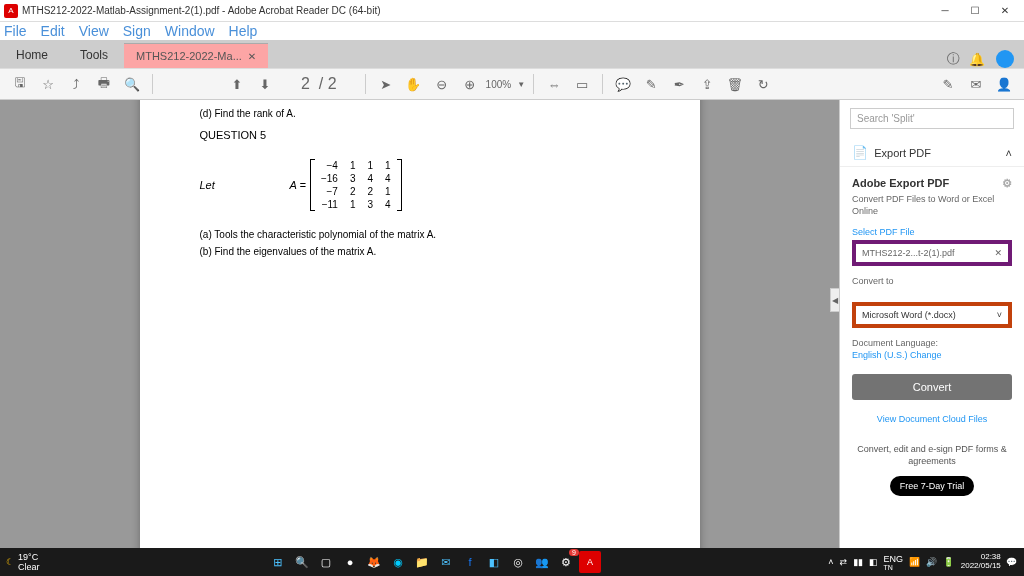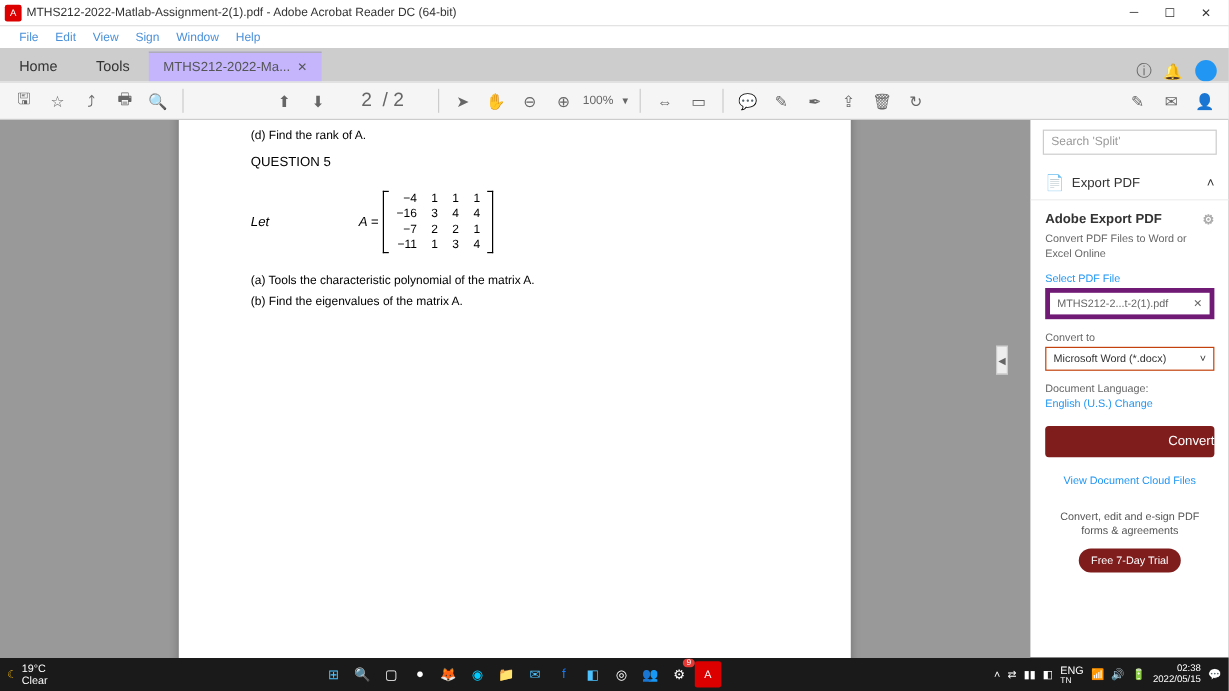--- a/index.html
+++ b/index.html
@@ -2,25 +2,25 @@
 <html><head>
 <meta charset="utf-8">
 <style>
 *{margin:0;padding:0;box-sizing:border-box;font-family:"Segoe UI",Arial,sans-serif}
 body{width:1024px;height:576px;overflow:hidden;background:#f0f0f0;display:flex;flex-direction:column;font-size:11px}
 .titlebar{height:22px;background:#fff;display:flex;align-items:center;padding:0 4px;color:#333;border-bottom:1px solid #ddd}
 .titlebar-icon{width:14px;height:14px;background:#d00;border-radius:2px;margin-right:4px;display:flex;align-items:center;justify-content:center;color:#fff;font-size:8px}
 .titlebar-title{flex:1;font-size:10px}
 .win-controls{display:flex;gap:0}
 .win-btn{width:30px;height:22px;display:flex;align-items:center;justify-content:center;font-size:10px}
-.menubar{height:18px;background:#fff;display:flex;align-items:center;padding:0 16px;color:#4a90d9;font-size:10px;gap:14px}
+.menubar{height:18px;background:#fff;display:flex;align-items:center;padding:0 4px;color:#4a90d9;font-size:14px;gap:14px}
 .menubar span{cursor:default}
 .tabbar{height:28px;background:#cdcdcd;display:flex;align-items:flex-end}
 .hometab,.toolstab{padding:6px 16px;font-size:12px;color:#333}
-.doctab{background:#c4b5fd;padding:6px 12px;font-size:11px;color:#555;display:flex;align-items:center;gap:6px;border-top:1px solid #aaa}
+.doctab{background:#fca5a5;padding:6px 12px;font-size:11px;color:#555;display:flex;align-items:center;gap:6px;border-top:1px solid #aaa}
 .doctab-close{font-size:10px}
 .tabbar-right{margin-left:auto;display:flex;align-items:center;gap:10px;padding:0 10px}
 .bell-icon,.help-q{color:#666;font-size:13px}
 .avatar{width:18px;height:18px;background:#2196f3;border-radius:50%}
 .toolbar{height:32px;background:#f5f5f5;border-top:1px solid #ddd;border-bottom:1px solid #ccc;display:flex;align-items:center;padding:0 8px;gap:4px;color:#666}
 .tbtn{width:24px;height:24px;display:flex;align-items:center;justify-content:center;font-size:13px;color:#666}
 .tsep{width:1px;height:20px;background:#ccc;margin:0 4px}
 .page-ind{font-size:16px;color:#666;margin:0 20px}
 .zoom-txt{font-size:10px;color:#666}
 .toolbar-spacer{flex:1}
@@ -33,38 +33,38 @@
 .let{width:90px;font-style:italic}
 .aeq{font-style:italic;margin-right:4px}
 table.mx{border-collapse:collapse}
 table.mx td{padding:1px 6px;text-align:right;font-size:10px}
 .mx-wrap{display:flex;align-items:stretch}
 .br{width:5px;border-top:1px solid #000;border-bottom:1px solid #000}
 .br.l{border-left:1px solid #000}
 .br.r{border-right:1px solid #000}
 .qlist{font-size:10px;line-height:1.6}
 .qlist div{margin-bottom:1px}
-.sidepanel{width:166px;background:#fff;border-left:1px solid #ccc;display:flex;flex-direction:column;padding:8px 0;font-size:10px}
+.sidepanel{width:185px;background:#fff;border-left:1px solid #ccc;display:flex;flex-direction:column;padding:8px 0;font-size:10px}
 .search-box{margin:0 10px 10px;padding:4px 6px;border:1px solid #ccc;color:#999;font-size:10px}
 .export-hdr{display:flex;align-items:center;padding:6px 12px;font-size:11px;color:#333;gap:6px;border-bottom:1px solid #eee}
 .export-hdr .chev{margin-left:auto}
 .pdf-icon{color:#2196f3;font-size:13px}
 .panel-body{padding:10px 12px}
 .panel-title{font-size:11px;font-weight:600;color:#333;margin-bottom:4px;display:flex;justify-content:space-between}
 .panel-sub{font-size:9px;color:#666;margin-bottom:10px;line-height:1.3}
 .sel-label{font-size:9px;color:#2196f3;margin-bottom:3px}
 .file-box{border:4px solid #701a75;padding:4px 6px;font-size:9px;color:#666;margin-bottom:10px;display:flex;justify-content:space-between;align-items:center}
-.conv-label{font-size:9px;color:#666;margin-bottom:3px}
-.conv-sel{border:1px solid #c2410c;padding:4px 6px;font-size:9px;color:#333;margin-bottom:10px;display:flex;justify-content:space-between}
+.conv-label{font-size:9px;color:#666;margin-bottom:16px}
+.conv-sel{border:4px solid #c2410c;padding:4px 6px;font-size:9px;color:#333;margin-bottom:10px;display:flex;justify-content:space-between}
 .lang-label{font-size:9px;color:#666;margin-bottom:2px}
 .lang-val{font-size:9px;color:#2196f3;margin-bottom:14px}
-.convert-btn{background:#7f1d1d;color:#fff;text-align:right;padding:7px 0;border-radius:3px;font-size:11px;margin-bottom:14px}
+.convert-btn{background:#737373;color:#fff;text-align:center;padding:7px 0;border-radius:3px;font-size:11px;margin-bottom:14px}
 .cloud-link{text-align:center;font-size:9px;color:#2196f3;margin-bottom:20px}
 .promo{text-align:center;font-size:9px;color:#555;margin-bottom:8px;line-height:1.3}
-.trial-btn{background:#7f1d1d;color:#fff;padding:5px 10px;border-radius:12px;font-size:9px;margin:0 auto;width:fit-content}
+.trial-btn{background:#000000;color:#fff;padding:5px 10px;border-radius:12px;font-size:9px;margin:0 auto;width:fit-content}
 .edge-arrow{position:absolute;top:50%;width:10px;height:24px;background:#eee;border:1px solid #ccc;display:flex;align-items:center;justify-content:center;font-size:8px;color:#666}
 .edge-arrow.l{left:0}
 .edge-arrow.r{right:184px}
 .taskbar{height:28px;background:#1a1a1a;display:flex;align-items:center;color:#fff;font-size:9px;padding:0 6px;gap:4px}
 .weather{display:flex;align-items:center;gap:4px}
 .weather-icon{color:#ffc107}
 .tb-center{flex:1;display:flex;justify-content:center;gap:2px}
 .tb-icon{width:22px;height:22px;display:flex;align-items:center;justify-content:center;font-size:11px;border-radius:2px}
 .tb-right{display:flex;align-items:center;gap:6px}
 .badge{position:relative}

